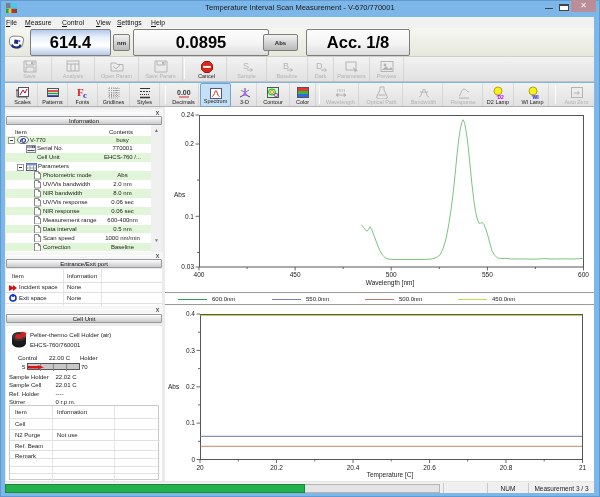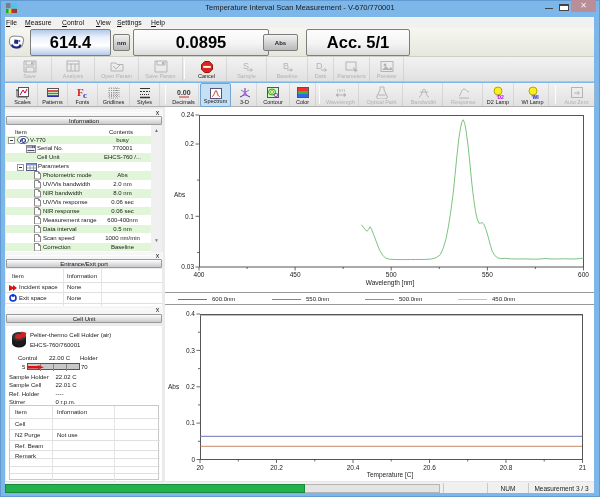--- a/index.html
+++ b/index.html
@@ -71,21 +71,21 @@
   <div class="abs" id="logobtn"><svg width="19" height="19" viewBox="0 0 19 19">
         <path d="M2.5 8 Q2 3.5 7 3 L13.5 3.5 Q17 4 16.5 8 L15.5 12 Q14 15.5 9 15 Q3.5 14.5 2.5 10z" fill="#fdfdfd" stroke="#909090" stroke-width="1.1"></path>
         <path d="M5 11.5 Q5.5 14.5 9.5 14.5 Q13 14.5 13.5 11.5" stroke="#1d2a8a" stroke-width="2" fill="none"></path>
         <path d="M7.5 6.5 L11.5 7 L11 11 L7 10.5z" fill="#1d2a8a"></path>
         <circle cx="12.5" cy="8" r="0.9" fill="#5560c0"></circle>
       </svg></div>
   <div class="numbox bluebox" style="left:25px;width:81px;">614.4</div>
   <div class="unitbox" style="left:108px;width:17px;">nm</div>
   <div class="numbox" style="left:128px;width:136px;">0.0895</div>
   <div class="unitbox" style="left:258px;width:35px;">Abs</div>
-  <div class="numbox" style="left:301px;width:104px;">Acc. 5/1</div>
+  <div class="numbox" style="left:301px;width:104px;">Acc. 1/8</div>
 </div>
 <div class="abs" id="tb1">
   <div class="tbtn" style="left:3px;width:44px;">
       <svg class="ic" viewBox="0 0 14 13">
         <path d="M1 1h12v11H1z M3 1v4h8V1 M3 12V7h8v5" stroke="#b4b4b4" fill="none"></path>
         <rect x="8" y="2" width="2" height="2.5" fill="#b4b4b4"></rect>
       </svg>
       <div class="lbl">Save</div>
     </div>
   <div class="tbtn" style="left:47px;width:43px;">

